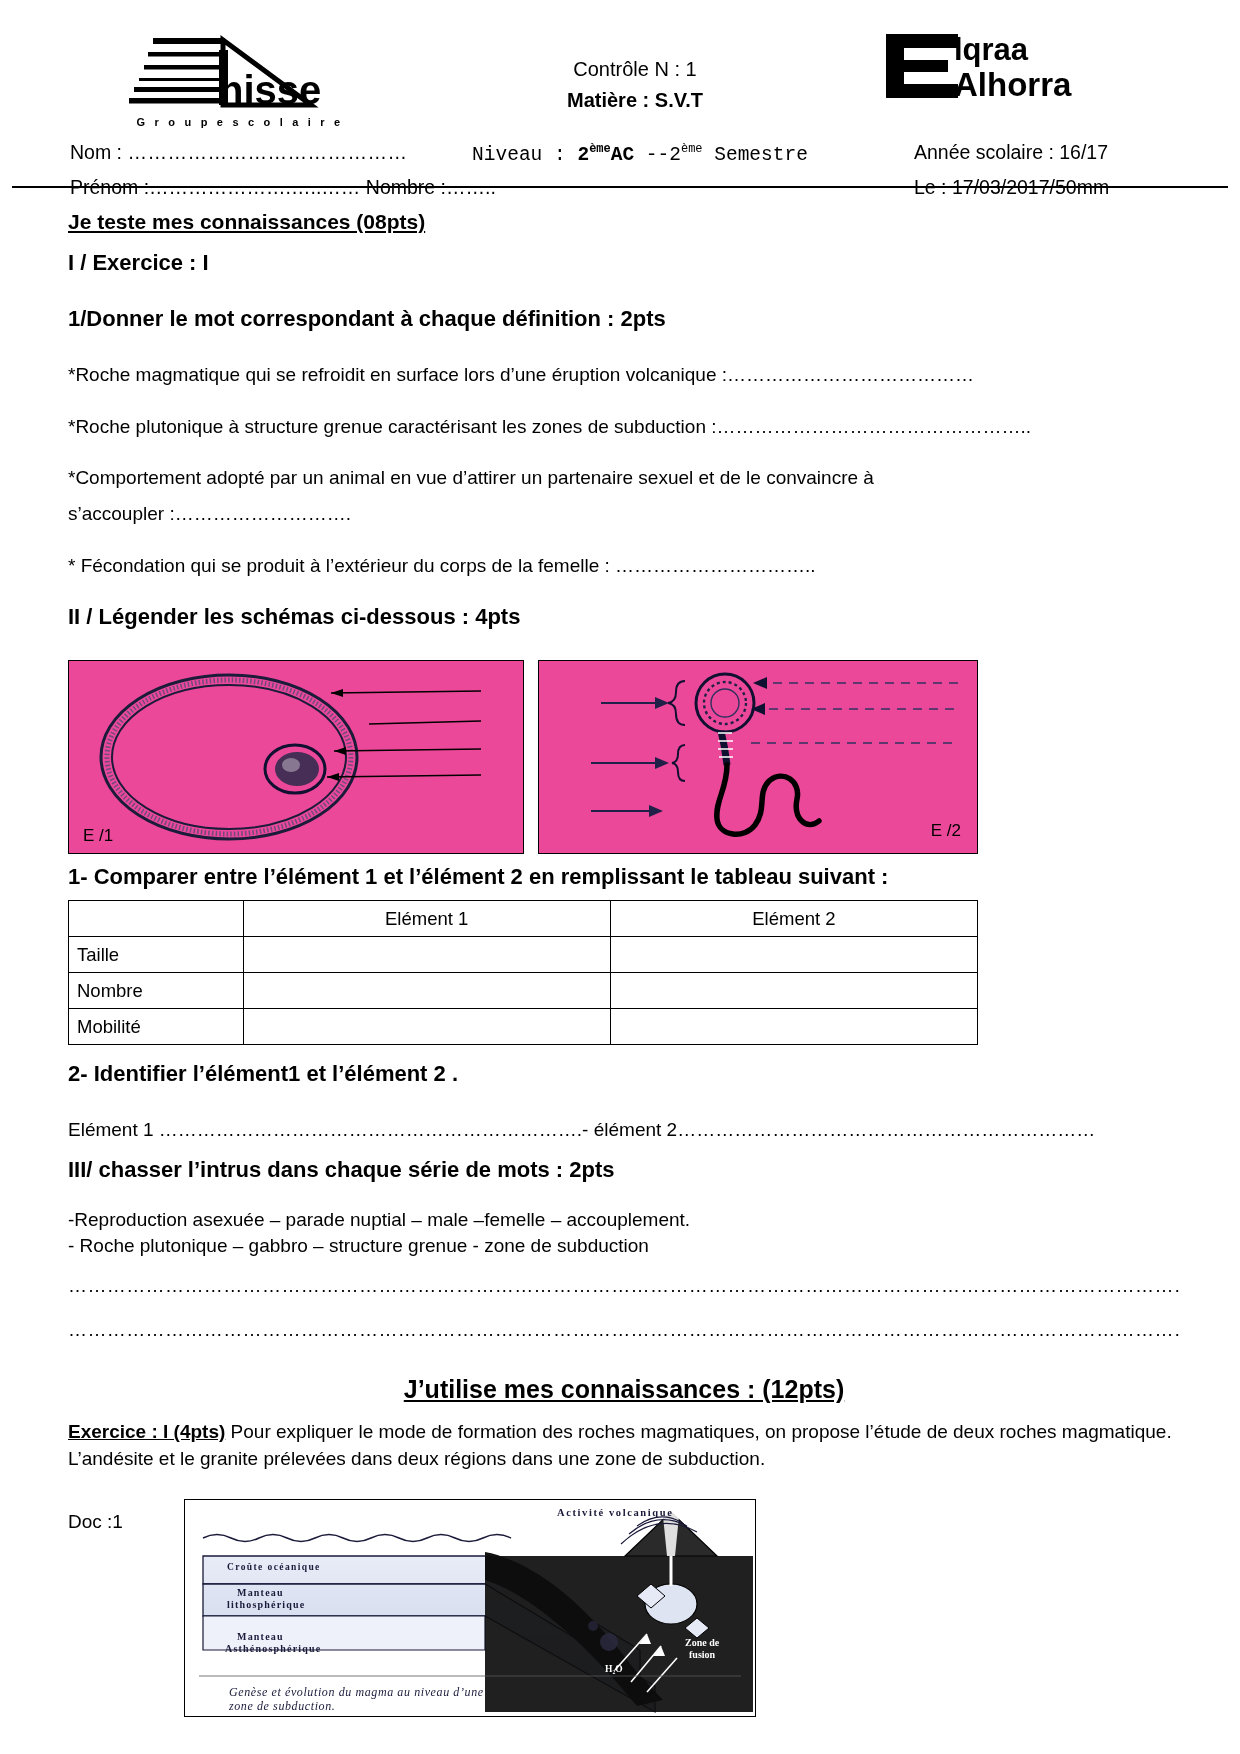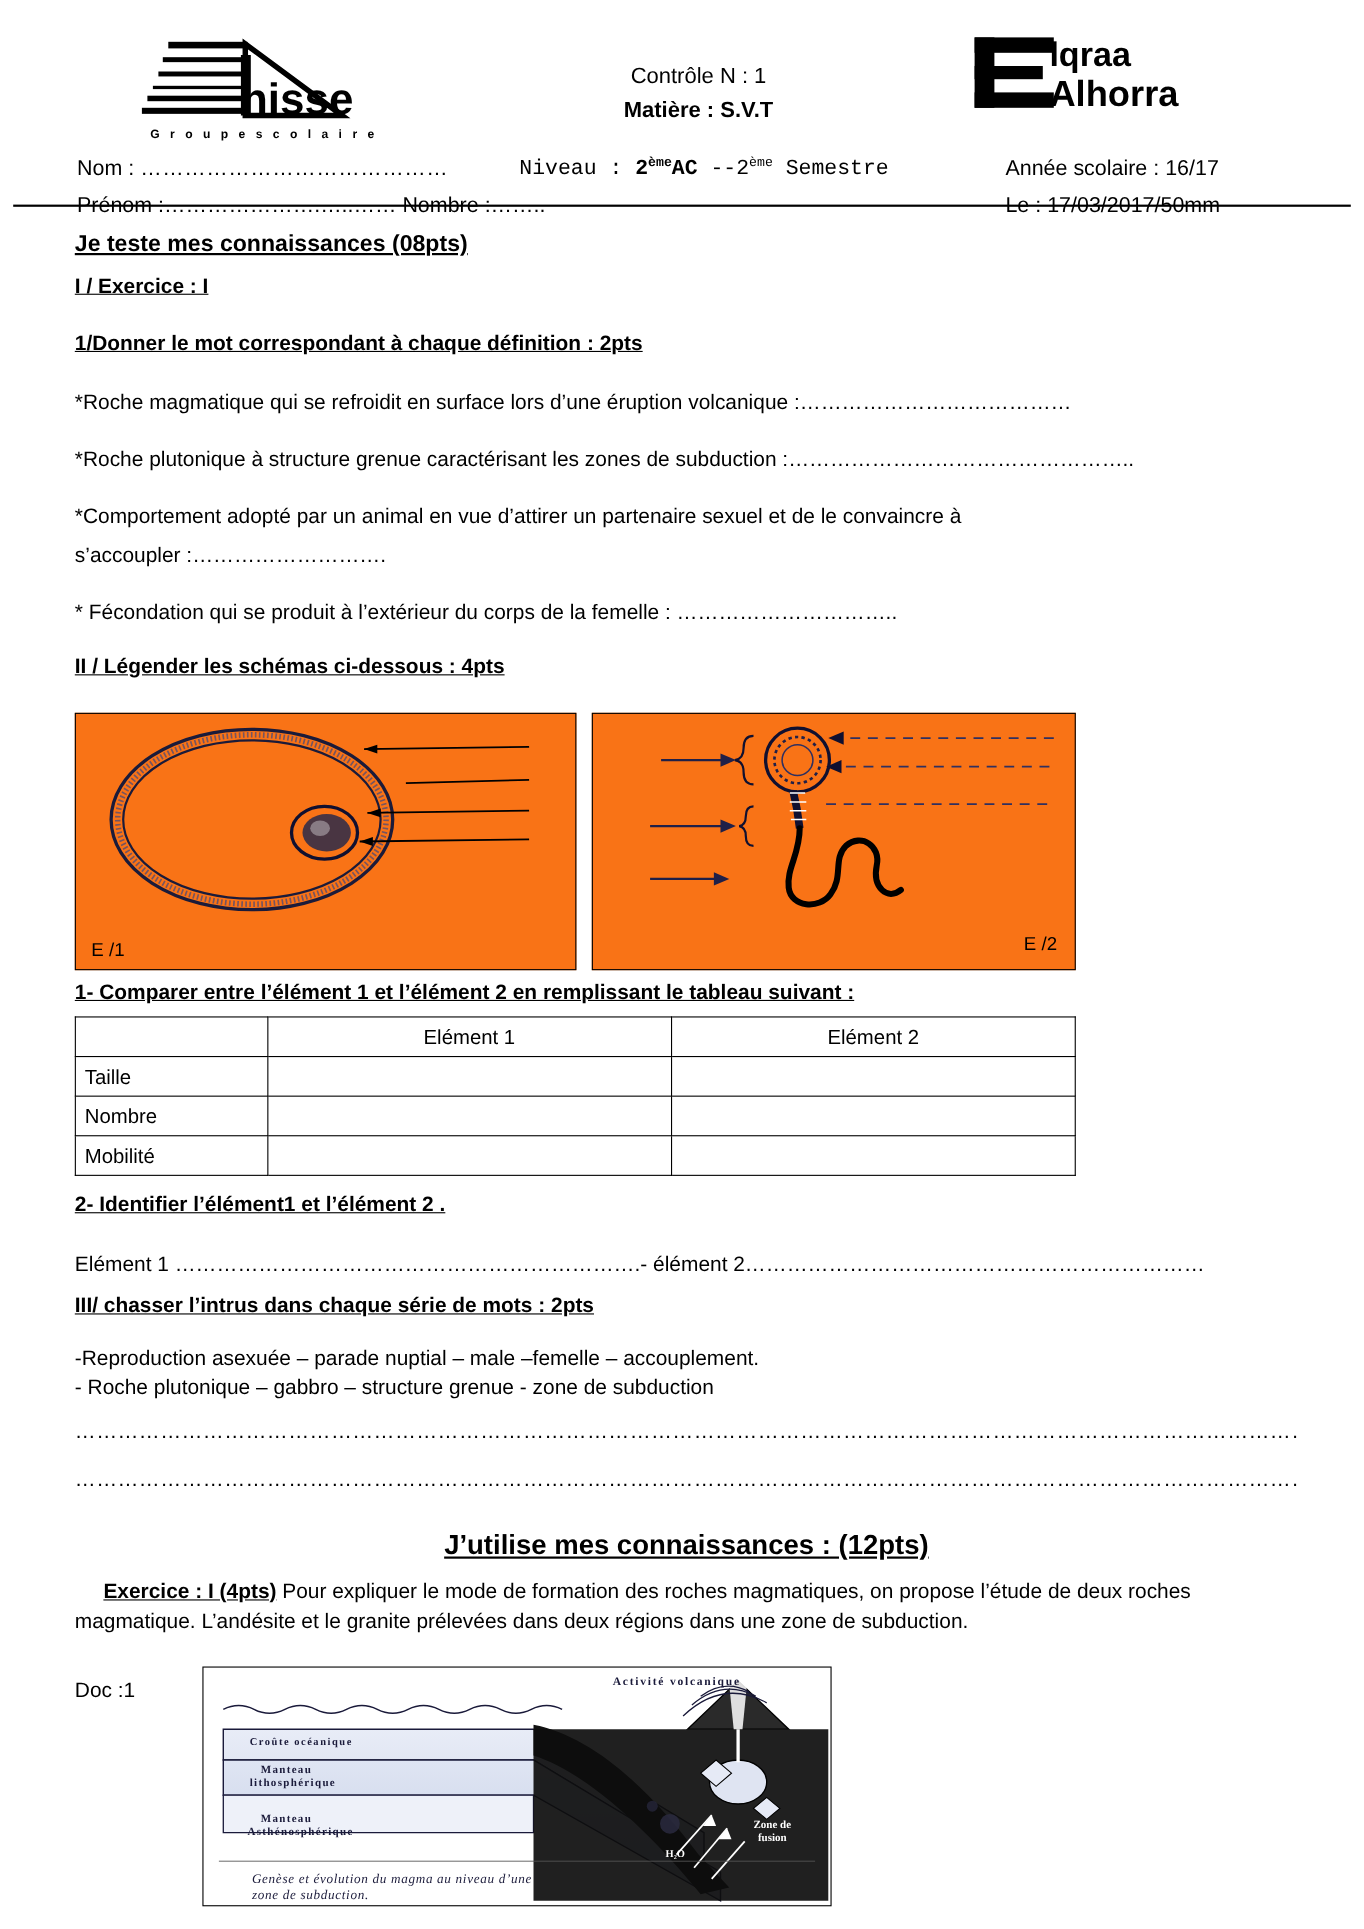--- a/index.html
+++ b/index.html
@@ -109,22 +109,21 @@
   }
   .section-title {
     font-weight: bold;
     font-size: 21px;
     text-decoration: underline;
     margin: 14px 0 16px 0;
     font-stretch: condensed;
   }
   .sub-head {
     font-weight: bold;
-    font-size: 19px;
-    text-decoration: underline;
+    font-size: 22px;
     margin: 0 0 16px 0;
     display: inline-block;
     text-align: right;
   }
   .sub-head-wrap { margin-bottom: 14px; }
   .q-line {
     font-size: 19px;
     margin: 0 0 26px 0;
     line-height: 1.35;
   }
@@ -133,22 +132,22 @@
 
   
   .figs {
     display: flex;
     gap: 14px;
     margin: 6px 0 10px 0;
   }
   .fig-box {
     border: 1.4px solid #000;
     position: relative;
-    background: #f97316;
-    height: 234px;
+    background: #ec4899;
+    height: 194px;
     box-sizing: border-box;
     overflow: hidden;
   }
   .fig-box.left { width: 456px; }
   .fig-box.right { width: 440px; }
   .fig-label {
     position: absolute;
     font-size: 17px;
     bottom: 7px;
   }
@@ -193,21 +192,20 @@
     margin: 34px 0 14px 0;
   }
   .para2 {
     font-size: 19px;
     line-height: 1.45;
     text-indent: 0;
   }
   .para2 .lead {
     font-weight: bold;
     text-decoration: underline;
-    margin-left: 26px;
   }
   .doc-label {
     font-size: 19px;
     margin-top: 38px;
   }
 
   .doc-wrap {
     position: relative;
     margin-top: -34px;
     margin-left: 116px;

